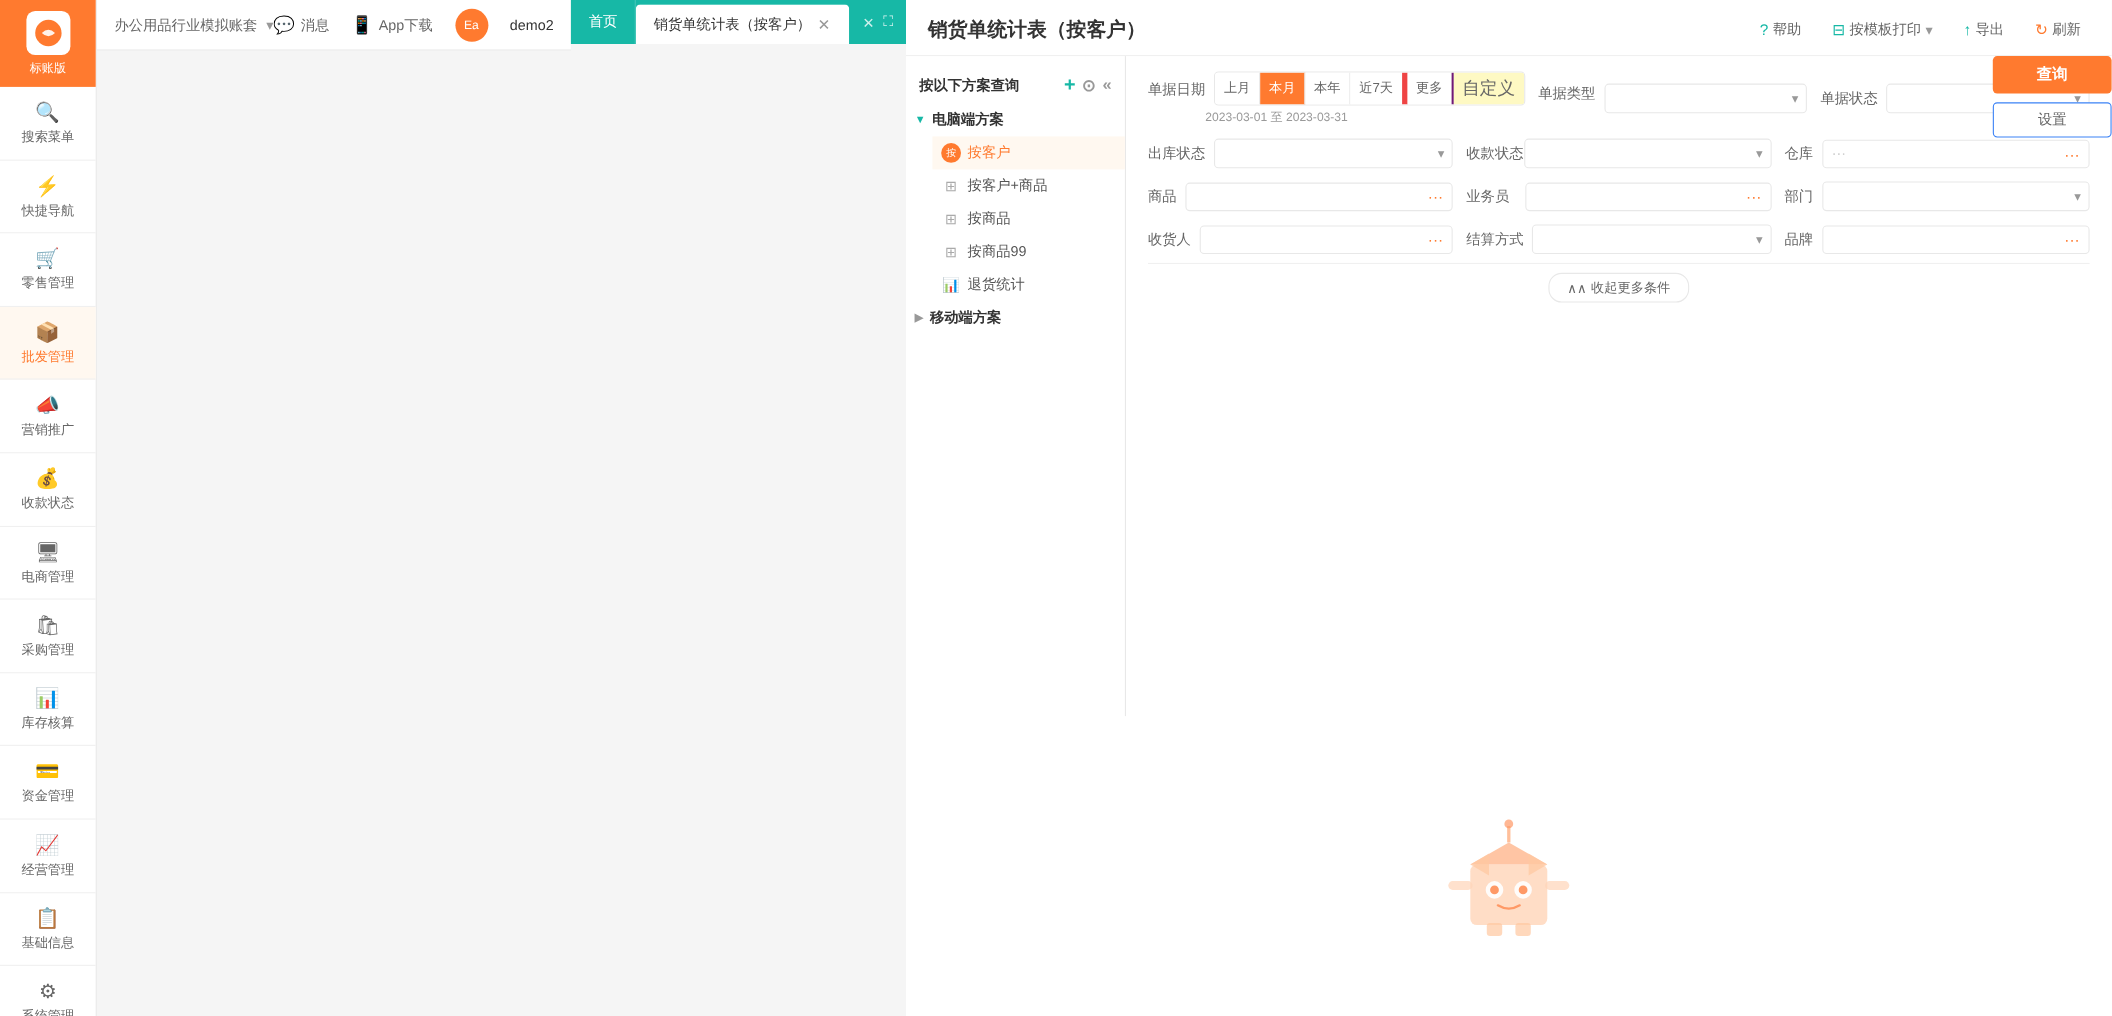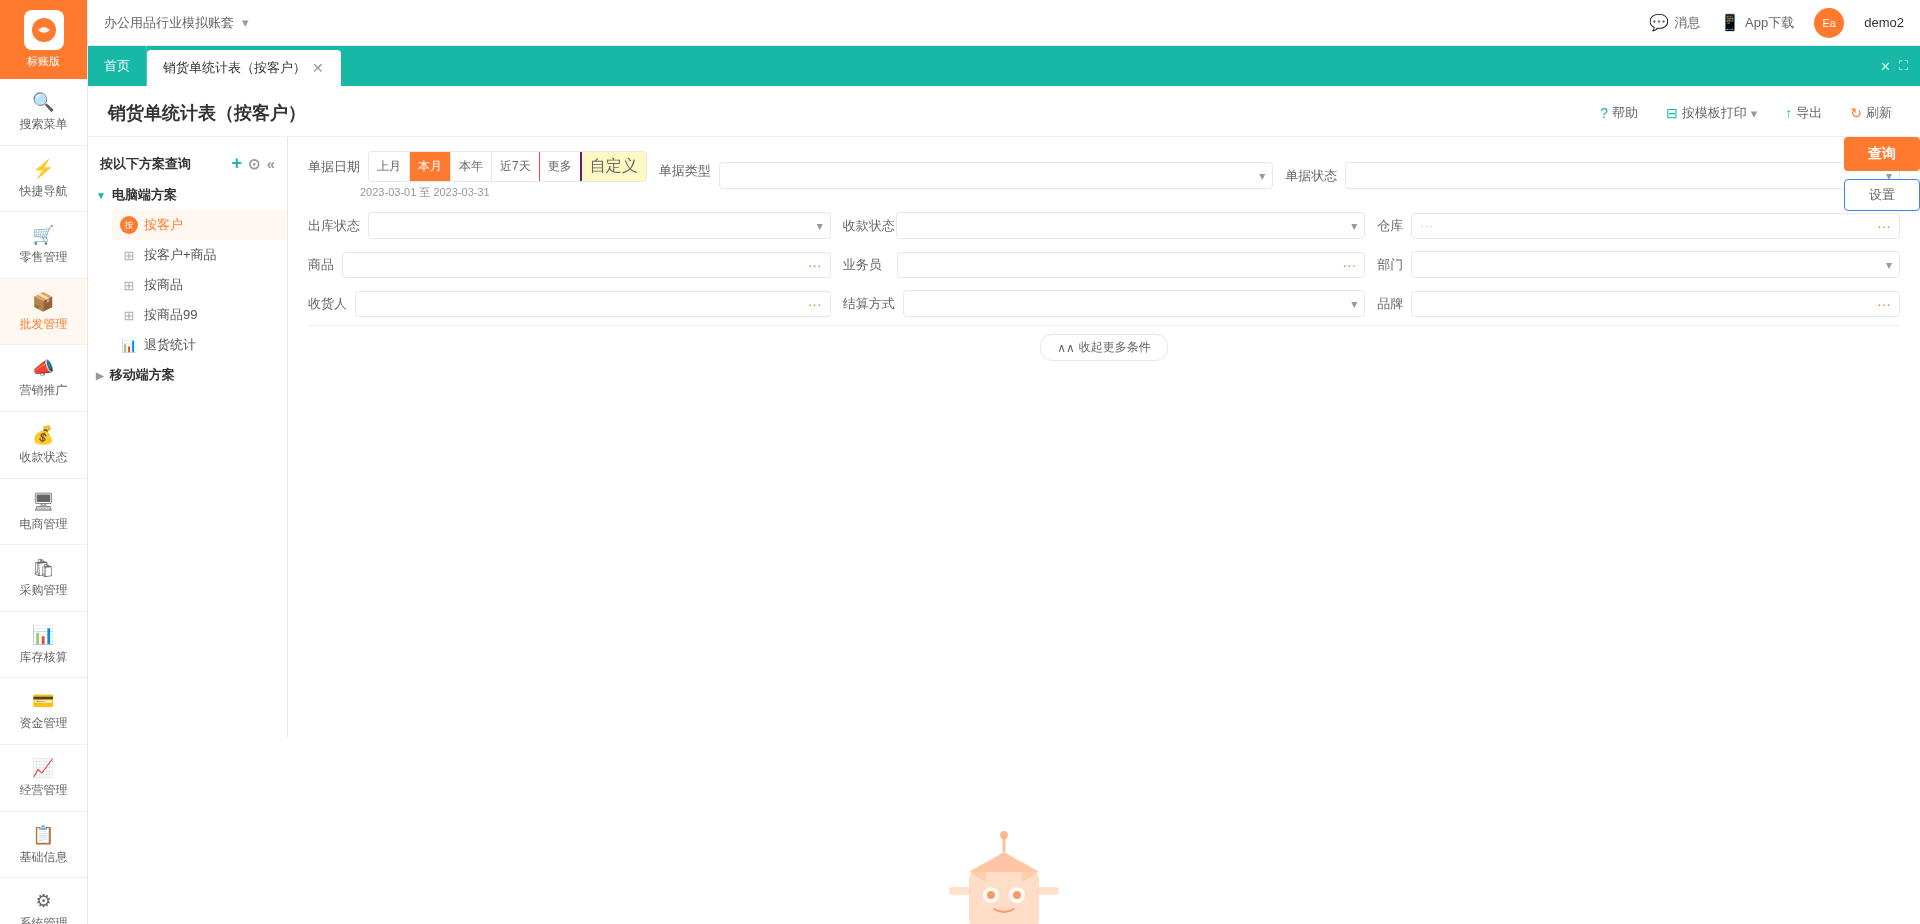--- a/index.html
+++ b/index.html
@@ -11,21 +11,21 @@
     .logo-icon { width: 40px; height: 40px; background: #fff; border-radius: 8px; display: flex; align-items: center; justify-content: center; margin-bottom: 4px; }
     .logo-icon svg { width: 28px; height: 28px; }
     .logo-text { color: #fff; font-size: 11px; }
     .sidebar-menu { width: 100%; flex: 1; overflow-y: auto; }
     .sidebar-item { width: 100%; display: flex; flex-direction: column; align-items: center; justify-content: center; padding: 12px 5px; cursor: pointer; border-bottom: 1px solid #f0f0f0; color: #666; font-size: 12px; transition: all 0.2s; }
     .sidebar-item.active { background: #fff8f0; color: #ff7a2f; }
     .sidebar-item .s-icon { font-size: 18px; margin-bottom: 4px; }
     .sidebar-item .s-label { font-size: 12px; text-align: center; line-height: 1.3; }
 
     
-    .main-wrapper { flex: 1; display: flex; flex-direction: column; overflow: hidden; }
+    .main-wrapper { flex: 1; display: flex; flex-direction: row; overflow: hidden; }
 
     
     .top-header { height: 46px; background: #fff; border-bottom: 1px solid #e8e8e8; display: flex; align-items: center; justify-content: space-between; padding: 0 16px; flex-shrink: 0; }
     .header-left { display: flex; align-items: center; gap: 8px; color: #666; font-size: 13px; }
     .header-right { display: flex; align-items: center; gap: 20px; }
     .header-action { display: flex; align-items: center; gap: 5px; color: #666; font-size: 13px; cursor: pointer; }
     .user-avatar { width: 30px; height: 30px; border-radius: 50%; background: #ff7a2f; display: flex; align-items: center; justify-content: center; color: #fff; font-size: 12px; cursor: pointer; overflow: hidden; }
 
     
     .tab-bar { height: 40px; background: #17b8a6; display: flex; align-items: center; padding: 0 0; flex-shrink: 0; }
@@ -252,21 +252,21 @@
 
           <div style="display:grid;grid-template-columns:auto 1fr 1fr;gap:12px;margin-bottom:12px;align-items:center;">
 
             <div style="display:flex;flex-direction:column;gap:3px;">
               <div style="display:flex;align-items:center;gap:8px;">
                 <span style="font-size:13px;color:#666;white-space:nowrap;">单据日期</span>
                 <div style="display:flex;border:1px solid #e8e8e8;border-radius:4px;overflow:hidden;">
                   <button style="padding:4px 8px;font-size:12px;color:#666;background:#fff;border:none;border-right:1px solid #e8e8e8;cursor:pointer;">上月</button>
                   <button style="padding:4px 8px;font-size:12px;color:#fff;background:#ff7a2f;border:none;border-right:1px solid #e8e8e8;cursor:pointer;">本月</button>
                   <button style="padding:4px 8px;font-size:12px;color:#666;background:#fff;border:none;border-right:1px solid #e8e8e8;cursor:pointer;">本年</button>
-                  <button style="padding:4px 8px;font-size:12px;color:#666;background:#fff;border:none;border-right:1px solid #ef4444;cursor:pointer;">近7天</button>
+                  <button style="padding:4px 8px;font-size:12px;color:#666;background:#fff;border:none;border-right:5px solid #ef4444;cursor:pointer;">近7天</button>
                   <button style="padding:4px 8px;font-size:12px;color:#666;background:#fff;border:none;border-right:2px solid #701a75;cursor:pointer;">更多</button>
                   <button style="padding:4px 8px;font-size:16px;color:#666;background:#fef9c3;border:none;cursor:pointer;">自定义</button>
                 </div>
               </div>
               <div style="font-size:11px;color:#999;padding-left:52px;">2023-03-01 至 2023-03-31</div>
             </div>
 
             <div style="display:flex;align-items:flex-start;gap:8px;">
               <span style="font-size:13px;color:#666;white-space:nowrap;">单据类型</span>
               <div style="flex:1;position:relative;">
@@ -378,21 +378,21 @@
           </div>
 
           <div style="display:flex;justify-content:center;padding:8px 0;border-top:1px solid #f0f0f0;margin-top:4px;">
             <button style="display:flex;align-items:center;gap:4px;font-size:12px;color:#666;cursor:pointer;padding:4px 16px;border-radius:12px;border:1px solid #e8e8e8;background:#fff;">
               <span>∧∧</span>
               <span>收起更多条件</span>
             </button>
           </div>
 
           <div style="position:absolute;right:0;top:0;display:flex;flex-direction:column;gap:8px;padding:0;">
-            <button style="background:#ff7a2f;color:#fff;border:none;border-radius:4px;padding:8px 24px;font-size:14px;cursor:pointer;font-weight:bold;white-space:nowrap;">查询</button>
+            <button style="background:#ff7a2f;color:#fff;border:none;border-radius:4px;padding:8px 40px;font-size:14px;cursor:pointer;font-weight:bold;white-space:nowrap;">查询</button>
             <button style="background:#fff;color:#666;border:1px solid #3b82f6;border-radius:4px;padding:6px 18px;font-size:13px;cursor:pointer;white-space:nowrap;">设置</button>
           </div>
         </div>
       </div>
 
       <div class="empty-state">
 
         <div style="width:130px;height:130px;margin-bottom:16px;position:relative;">
           <svg viewBox="0 0 130 130" xmlns="http://www.w3.org/2000/svg">
 

